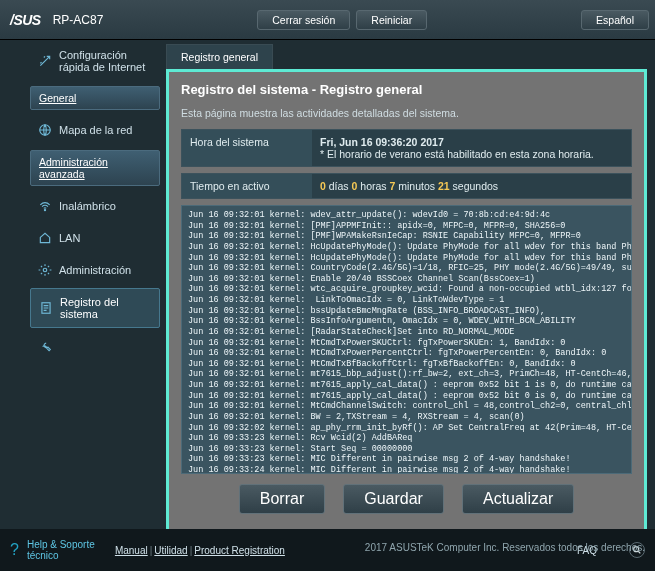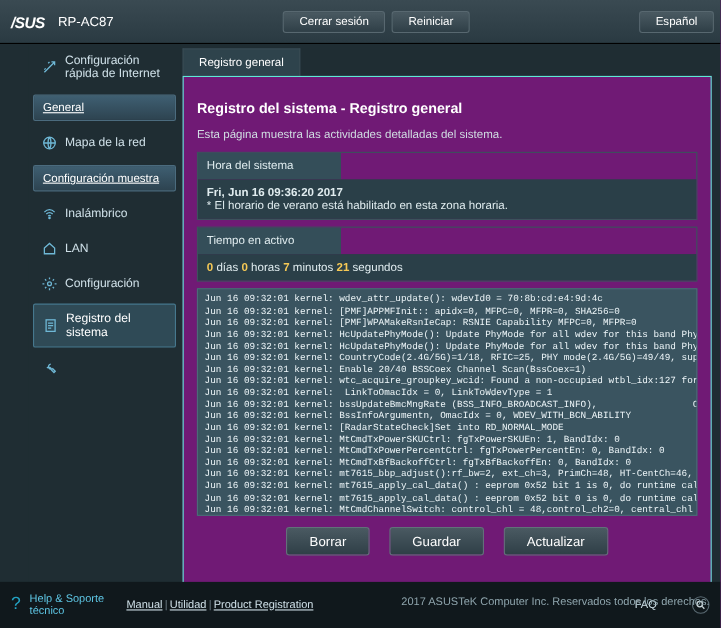--- a/index.html
+++ b/index.html
@@ -19,30 +19,30 @@
   .nav-icon { width:14px; height:14px; display:inline-flex; align-items:center; justify-content:center; color:#6fb8d6;}
   .nav-icon svg { width:14px; height:14px; }
 
   
   .main { flex:1; padding: 4px 8px 0 2px; overflow:hidden; display:flex; flex-direction:column; }
   .meta { font-size:10.5px; color:#e0e0e0; padding:4px 0 6px 2px; line-height:1.6;}
   .meta a { color:#8fd4ff; text-decoration:underline; }
   .tabs { display:flex; gap:0; }
   .tab { padding:6px 14px; font-size:10.5px; color:#cbd7db; background:#1a272d; border:1px solid #394b53; border-bottom:none; cursor:pointer;}
   .tab.active { background:#2e434c; color:#fff;}
-  .panel { flex:1; background:#701a75; border:1px solid #5eead4; padding:21px 12px; display:flex; flex-direction:column; overflow:hidden;}
+  .panel { flex:1; background:#737373; border:3px solid #5eead4; padding:10px 12px; display:flex; flex-direction:column; overflow:hidden;}
   .panel h2 { font-size:13px; font-weight:bold; color:#fff; margin-bottom:10px;}
   .desc { font-size:10.5px; color:#d0dde2; margin-bottom:10px;}
-  .kv { display:flex; border:1px solid #3c525c; margin-bottom:6px;flex-direction:column;}
+  .kv { display:flex; border:1px solid #3c525c; margin-bottom:6px;}
   .kv .k { width:130px; background:#344e59; padding:6px 8px; font-size:10.5px; color:#e0ecef;}
   .kv .v { flex:1; background:#2a3f48; padding:6px 8px; font-size:10.5px; color:#e0ecef;}
   .num { color:#f6c955; font-weight:bold;}
   .logbox { flex:1; background:#3a5460; border:1px solid #4c6a78; font-family:"Courier New",monospace; font-size:8.5px; line-height:1.25; color:#eef6f9; padding:4px 6px; white-space:pre; overflow:hidden; position:relative;}
   .footer-btns { display:flex; justify-content:center; gap:18px; padding:10px 0;}
-  .fbtn { background:linear-gradient(#4a5a62,#2f3f47); border:1px solid #617179; color:#fff; padding:5px 20px; border-radius:3px; font-size:12px; cursor:pointer;}
+  .fbtn { background:linear-gradient(#4a5a62,#2f3f47); border:1px solid #617179; color:#fff; padding:5px 20px; border-radius:3px; font-size:16px; cursor:pointer;}
 
   
   .bottom { position:absolute; bottom:0; left:0; right:0; height:42px; background:#10181c; display:flex; align-items:center; padding:0 10px; font-size:10px; color:#cbd7db; gap:8px;}
   .help-ico { color:#23a3c4; font-size:16px; }
   .bottom .links a { color:#cfe0e8; text-decoration:underline; }
   .bottom .faq { margin-left:auto; margin-right:24px; color:#cfe0e8;}
   .srch { width:16px; height:16px; border:1px solid #5a6a72; border-radius:50%; display:flex; align-items:center; justify-content:center; cursor:pointer;}
   .copyright { position:absolute; bottom:18px; right:10px; font-size:10px; color:#8fa5ad;}
   .sep { color:#6a7a82; margin:0 2px;}
 </style>
@@ -71,21 +71,21 @@
     <div class="nav-header">General</div>
     <div class="nav-item">
       <span class="nav-icon">
           <svg viewBox="0 0 24 24" fill="none" stroke="currentColor" stroke-width="2">
             <circle cx="12" cy="12" r="9"></circle>
             <path d="M3 12h18M12 3c3 3 3 15 0 18M12 3c-3 3-3 15 0 18"></path>
           </svg>
         </span>
       <span>Mapa de la red</span>
     </div>
-    <div class="nav-header">Configuración muestra</div>
+    <div class="nav-header">Administración avanzada</div>
     <div class="nav-item">
       <span class="nav-icon">
           <svg viewBox="0 0 24 24" fill="none" stroke="currentColor" stroke-width="2">
             <path d="M4 10c5-5 11-5 16 0M7 13c3-3 7-3 10 0M10 16c1.5-1.5 2.5-1.5 4 0"></path>
             <circle cx="12" cy="19" r="1" fill="currentColor"></circle>
           </svg>
         </span>
       <span>Inalámbrico</span>
     </div>
     <div class="nav-item">
@@ -96,21 +96,21 @@
         </span>
       <span>LAN</span>
     </div>
     <div class="nav-item">
       <span class="nav-icon">
           <svg viewBox="0 0 24 24" fill="none" stroke="currentColor" stroke-width="2">
             <circle cx="12" cy="12" r="3"></circle>
             <path d="M12 2v3M12 19v3M4 12H1M23 12h-3M5 5l2 2M17 17l2 2M5 19l2-2M17 7l2-2"></path>
           </svg>
         </span>
-      <span>Configuración</span>
+      <span>Administración</span>
     </div>
     <div class="nav-item sel">
       <span class="nav-icon">
           <svg viewBox="0 0 24 24" fill="none" stroke="currentColor" stroke-width="2">
             <rect x="5" y="3" width="14" height="18"></rect>
             <path d="M8 8h8M8 12h8M8 16h5"></path>
           </svg>
         </span>
       <span>Registro del sistema</span>
     </div>

